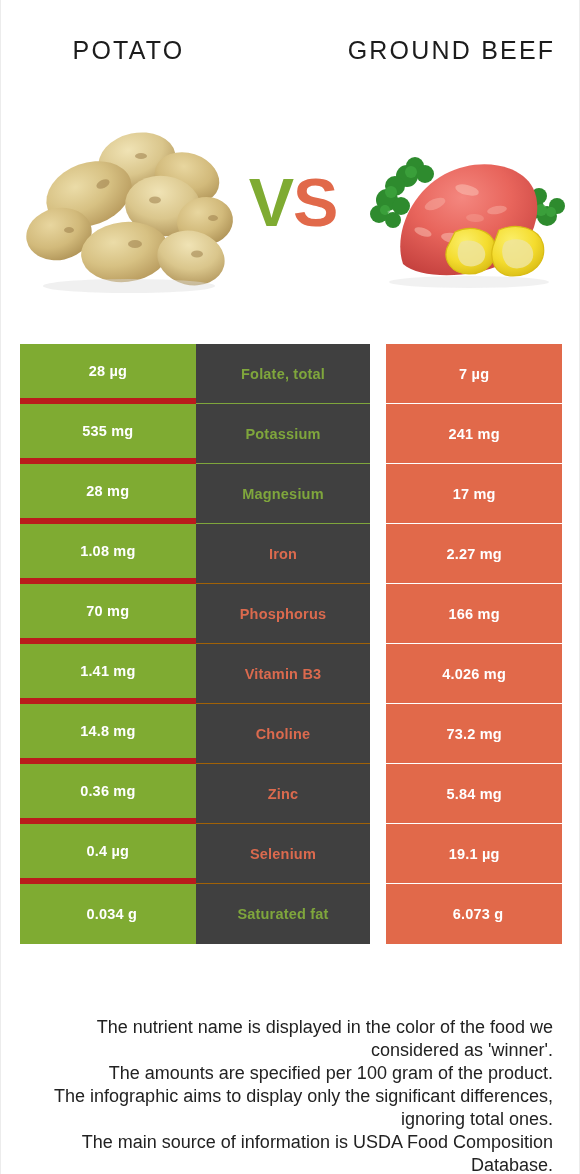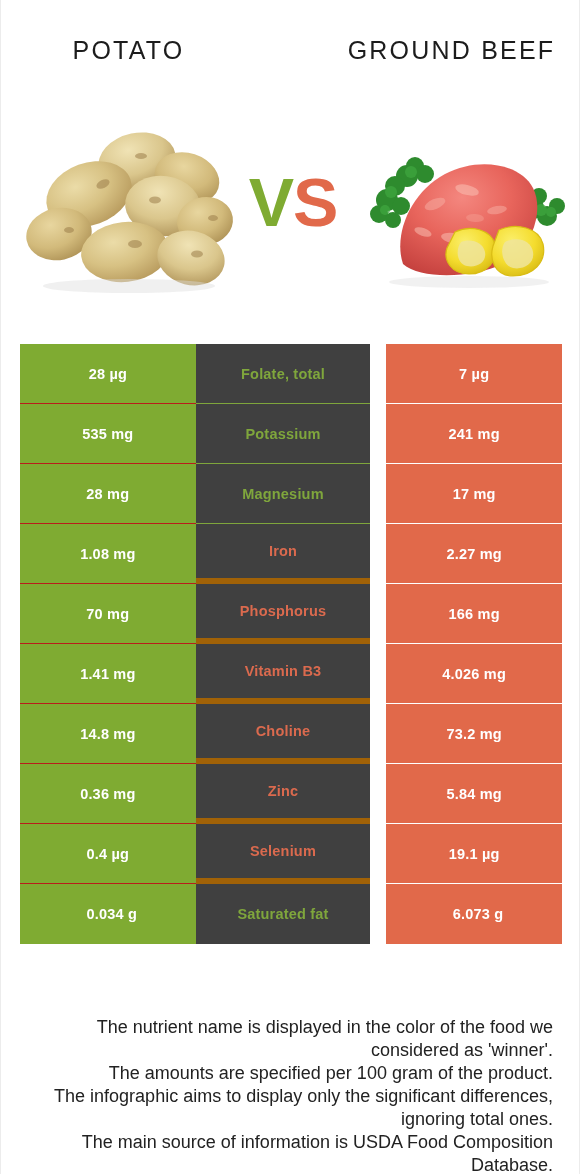--- a/index.html
+++ b/index.html
@@ -103,23 +103,23 @@
     width: 180px;
     background: #404040;
     font-weight: 700;
     font-size: 14.5px;
   }
   .cell.label.win-green  { color: #7FA63C; }
   .cell.label.win-orange { color: #DB6A4E; }
 
   .row .cell.label { border-bottom: 1px solid transparent; }
   .row.sep-green  .cell.label { border-bottom: 1px solid #7FA63C; }
-  .row.sep-orange .cell.label { border-bottom: 6px solid #a16207; }
+  .row.sep-orange .cell.label { border-bottom: 1px solid #a16207; }
   .row.sep-none   .cell.label { border-bottom: 1px solid transparent; }
-  .row .cell.left-val  { border-bottom: 1px solid #b91c1c; }
+  .row .cell.left-val  { border-bottom: 6px solid #b91c1c; }
   .row .cell.right-val { border-bottom: 1px solid #ffffff; }
   .row.last .cell.left-val,
   .row.last .cell.right-val { border-bottom: none; padding-left: 8px; }
 
   
   .footer {
     position: absolute;
     left: 0;
     top: 996px;
     width: 580px;

